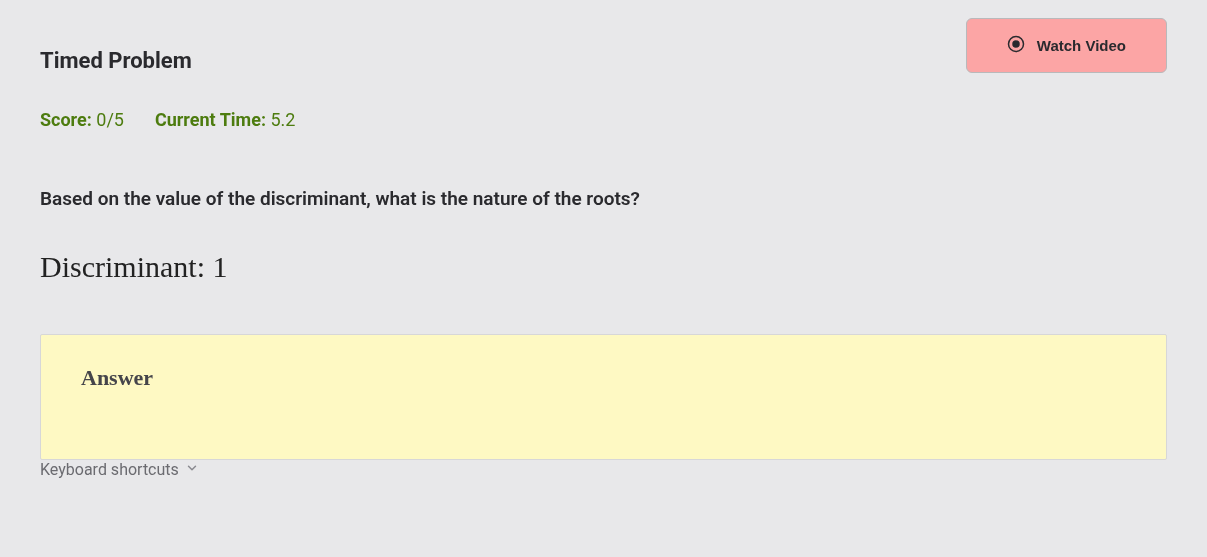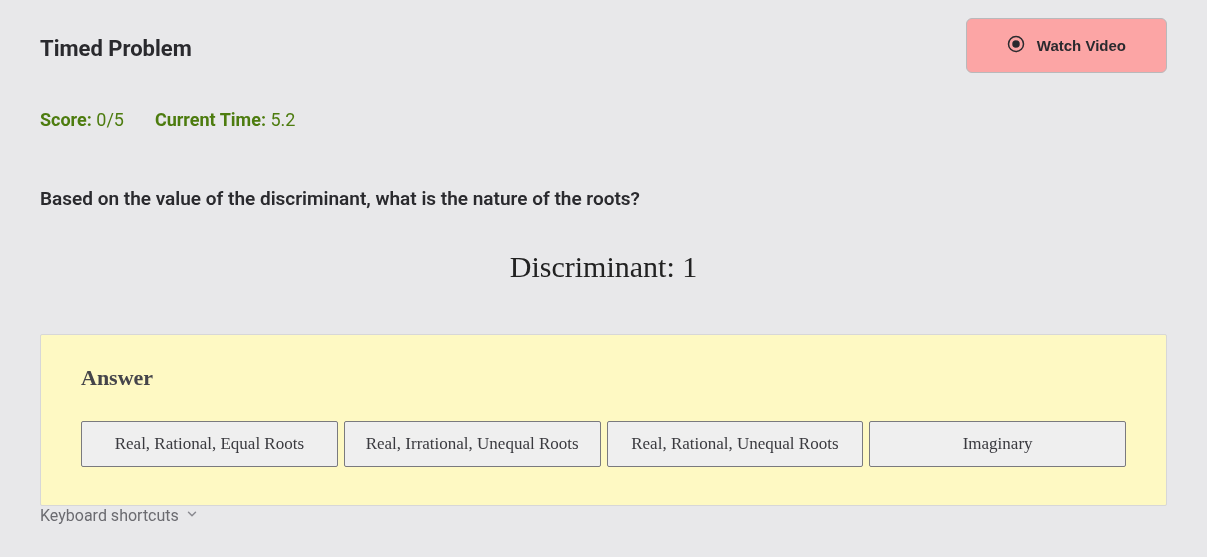--- a/index.html
+++ b/index.html
@@ -12,21 +12,21 @@
       background: #e8e8ea;
       width: 1207px;
       height: 557px;
       padding: 18px 40px 0 40px;
       color: #2a2a2a;
       overflow: hidden;
     }
     .header-row {
       display: flex;
       justify-content: space-between;
-      align-items: center;
+      align-items: flex-end;
     }
     .title {
       font-size: 22px;
       font-weight: 700;
       color: #2a2a2e;
       padding-top: 6px;
     }
     .header-buttons {
       display: flex;
       gap: 22px;
@@ -75,21 +75,20 @@
       display: inline-block;
       width: 22px;
     }
     .question {
       margin-top: 57px;
       font-size: 19px;
       font-weight: 600;
       color: #2a2a2e;
     }
     .disc-line {
-      text-align: center;
       margin-top: 40px;
       font-family: Georgia, 'Times New Roman', serif;
       font-size: 30px;
       color: #222;
     }
     .answer-box {
       margin-top: 50px;
       background: #fef9c3;
       border: 1px solid #d7d7d8;
       border-radius: 2px;
@@ -164,26 +163,20 @@
 
 <div class="question">Based on the value of the discriminant, what is the nature of the roots?</div>
 
 <div class="disc-line">
   <span>Discriminant:</span>
   <span>1</span>
 </div>
 
 <div class="answer-box">
   <div class="answer-title">Answer</div>
-  <div class="options-row">
-    <button class="option-btn">Real, Rational, Equal Roots</button>
-    <button class="option-btn">Real, Irrational, Unequal Roots</button>
-    <button class="option-btn">Real, Rational, Unequal Roots</button>
-    <button class="option-btn">Imaginary</button>
-  </div>
 </div>
 
 <div class="kb-shortcuts">
   <span>Keyboard shortcuts</span>
   <span>
     <svg viewBox="0 0 24 24" fill="none" stroke="#8a8a90" stroke-width="2.5" stroke-linecap="round" stroke-linejoin="round">
       <polyline points="6 9 12 15 18 9"></polyline>
     </svg>
   </span>
 </div>

